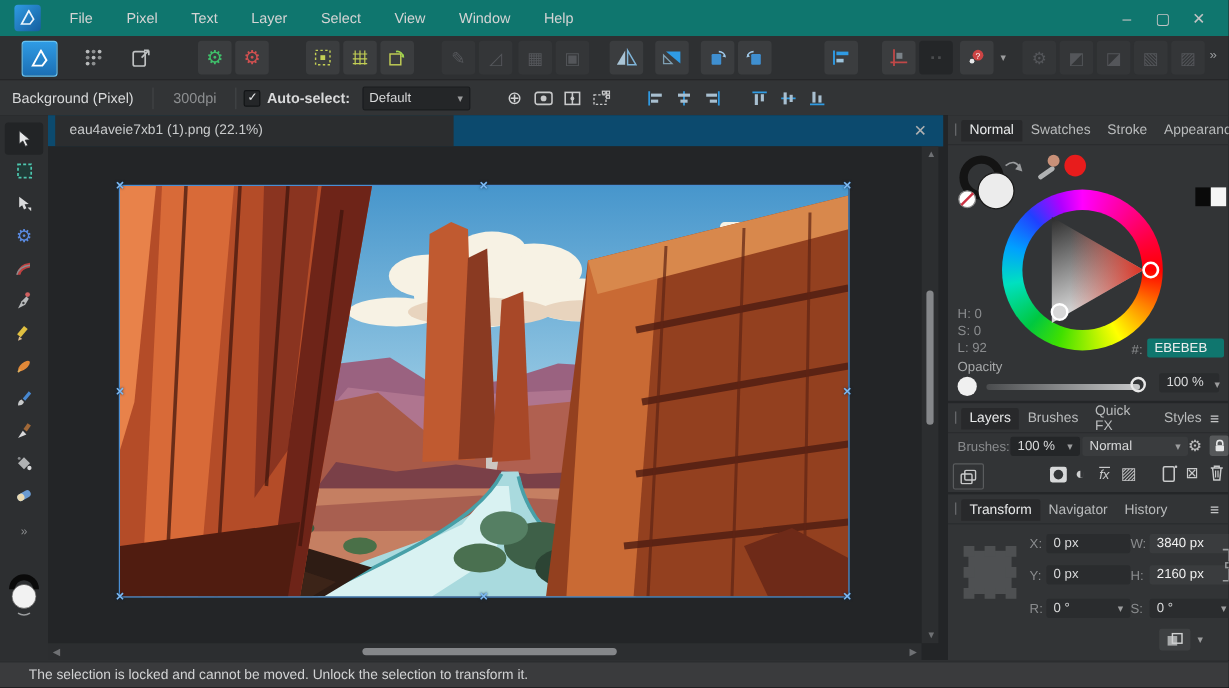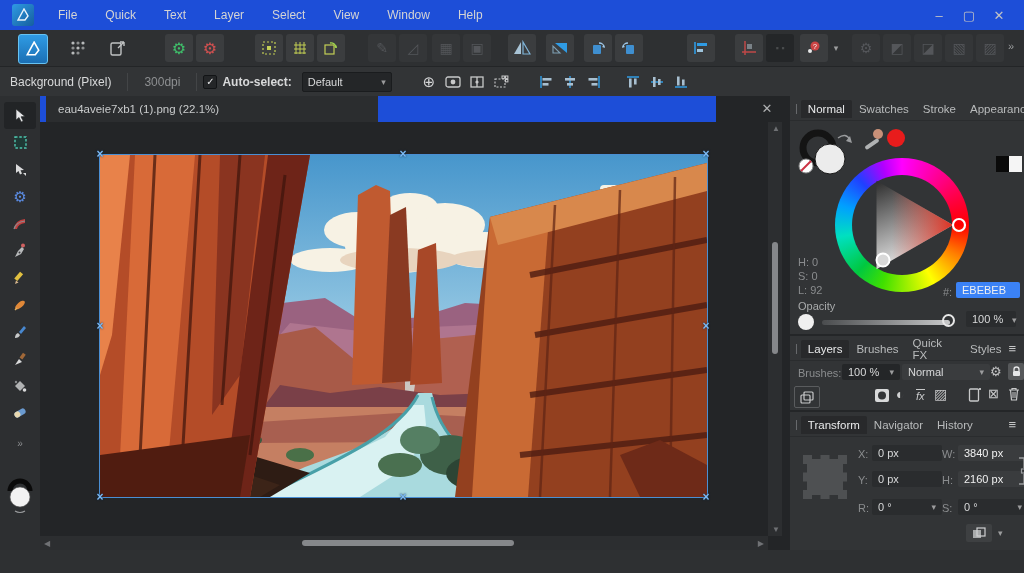--- a/index.html
+++ b/index.html
@@ -2,21 +2,21 @@
 <html><head>
 <meta charset="utf-8">
 <style>
   html,body{margin:0;padding:0;background:#101113;}
   .app{position:relative;width:1024px;height:573px;overflow:hidden;
        font-family:"Liberation Sans",sans-serif;color:#d4d5d6;font-size:12px;
        background:#2e3032;user-select:none;}
   .abs{position:absolute;}
 
   
-  .titlebar{left:0;top:0;width:1024px;height:30px;background:#1d4ed8;display:flex;align-items:center;}
+  .titlebar{left:0;top:0;width:1024px;height:30px;background:#0f766e;display:flex;align-items:center;}
   .menu-item{padding:0 14px;color:#d4d4d4;font-size:12px;cursor:default;}
   .winbtn{width:30px;text-align:center;color:#c2c3c4;font-size:13px;}
 
   
   .toolbar{left:0;top:30px;width:1024px;height:36px;background:#2e3032;border-bottom:1px solid #232527;}
   .ibtn{position:absolute;top:4px;width:28px;height:28px;background:#3b3d3f;border-radius:3px;
         display:flex;align-items:center;justify-content:center;font-size:14px;color:#c8c9ca;}
   .ibtn.dis{background:#343638;color:#54565a;}
   .ibtn.active-logo{background:linear-gradient(#2f9be4,#1b6fb4);border:1px solid #66c2f2;}
 
@@ -32,21 +32,21 @@
   .select .chev{margin-left:14px;color:#9a9b9c;font-size:9px;}
   .cbtn{width:22px;height:20px;display:flex;align-items:center;justify-content:center;margin:0 1px;border-radius:2px;}
 
   
   .tools{left:0;top:96px;width:40px;height:454px;background:#2d2f31;border-right:1px solid #242628;
          display:flex;flex-direction:column;align-items:center;}
   .tool{width:32px;height:27px;display:flex;align-items:center;justify-content:center;border-radius:3px;}
   .tool.sel{background:#222426;}
 
   .center{left:40px;top:96px;width:750px;height:454px;background:#232527;}
-  .tabbar{left:0;top:0;width:676px;height:26px;background:#1d4ed8;}
+  .tabbar{left:0;top:0;width:746px;height:26px;background:#0c4a6e;}
   .doctab{left:6px;top:0;height:26px;width:320px;background:#2b2d2f;display:flex;align-items:center;
           padding-left:12px;color:#c9cbcc;font-size:11.5px;}
   .tabclose{left:718px;top:4px;width:18px;height:18px;color:#aeb0b1;font-size:13px;text-align:center;line-height:18px;}
 
   .viewport{left:0;top:26px;width:728px;height:414px;background:#232527;overflow:hidden;}
   .artboard{left:60px;top:33px;width:607px;height:342px;outline:1px solid #4a8fd4;}
   .handle{position:absolute;width:10px;height:10px;color:#7db9f2;font-size:12px;font-weight:bold;
           line-height:10px;text-align:center;text-shadow:0 0 2px #0a2a4a;}
 
   .vscroll{left:728px;top:26px;width:14px;height:414px;background:#2c2e30;}
@@ -80,21 +80,21 @@
 
 <div class="app">
 
   <div class="abs titlebar">
     <div style="margin:0 10px 0 12px;width:22px;height:22px;border-radius:3px;background:linear-gradient(135deg,#2f9be4,#155e9e);display:flex;align-items:center;justify-content:center;">
       <svg width="14" height="14" viewBox="0 0 14 14">
           <polygon points="2,12 8,1 12,8 9,12" fill="none" stroke="#eaf4fc" stroke-width="1.4"></polygon>
         </svg>
     </div>
     <span class="menu-item">File</span>
-    <span class="menu-item">Quick</span>
+    <span class="menu-item">Pixel</span>
     <span class="menu-item">Text</span>
     <span class="menu-item">Layer</span>
     <span class="menu-item">Select</span>
     <span class="menu-item">View</span>
     <span class="menu-item">Window</span>
     <span class="menu-item">Help</span>
     <div style="margin-left:auto;display:flex;padding-right:10px;">
       <span class="winbtn">–</span>
       <span class="winbtn">▢</span>
       <span class="winbtn">✕</span>
@@ -547,21 +547,21 @@
         <polygon points="118,67 41.5,22.8 41.5,111.2" fill="url(#triRed)"></polygon>
         <circle cx="124" cy="67" r="6" fill="none" stroke="#ffffff" stroke-width="2.2"></circle>
         <circle cx="48" cy="102" r="6.5" fill="#d8d8d8" stroke="#ffffff" stroke-width="2"></circle>
       </svg>
 
       <div class="abs flabel" style="left:8px;top:160px;">H: 0</div>
       <div class="abs flabel" style="left:8px;top:174px;">S: 0</div>
       <div class="abs flabel" style="left:8px;top:188px;">L: 92</div>
 
       <span class="abs flabel" style="left:153px;top:190px;">#:</span>
-      <div class="abs field" style="left:166px;top:186px;width:52px;background:#3b82f6;color:#f0f0f0;">EBEBEB</div>
+      <div class="abs field" style="left:166px;top:186px;width:52px;background:#0f766e;color:#f0f0f0;">EBEBEB</div>
 
       <div class="abs flabel" style="left:8px;top:204px;color:#a8aaab;">Opacity</div>
       <div class="abs" style="left:8px;top:218px;width:16px;height:16px;border-radius:50%;background:#f0f0f0;"></div>
       <div class="abs" style="left:32px;top:224px;width:128px;height:5px;border-radius:3px;background:linear-gradient(90deg,#4a4c4e,#c8c9ca);"></div>
       <div class="abs" style="left:152px;top:218px;width:13px;height:13px;border-radius:50%;border:2.5px solid #e8e8e8;background:transparent;box-sizing:border-box;"></div>
       <div class="abs field" style="left:176px;top:215px;width:38px;">100 %</div>
       <span class="abs chev" style="left:222px;top:219px;">▾</span>
     </div>
 
     <div class="psep"></div>
@@ -672,14 +672,17 @@
       <div class="abs" style="left:176px;top:112px;width:26px;height:18px;background:#3e4042;border-radius:2px;display:flex;align-items:center;justify-content:center;">
         <svg width="14" height="12" viewBox="0 0 14 12">
             <rect x="1" y="3" width="8" height="8" fill="#a8aaab"></rect>
             <rect x="5" y="1" width="8" height="8" fill="none" stroke="#d0d1d2" stroke-width="1.2"></rect>
           </svg>
       </div>
       <span class="abs chev" style="left:208px;top:116px;">▾</span>
     </div>
   </div>
 
+  <div class="abs statusbar">
+    <span>The selection is locked and cannot be moved. Unlock the selection to transform it.</span>
+  </div>
 
 </div>
 
 </body></html>

